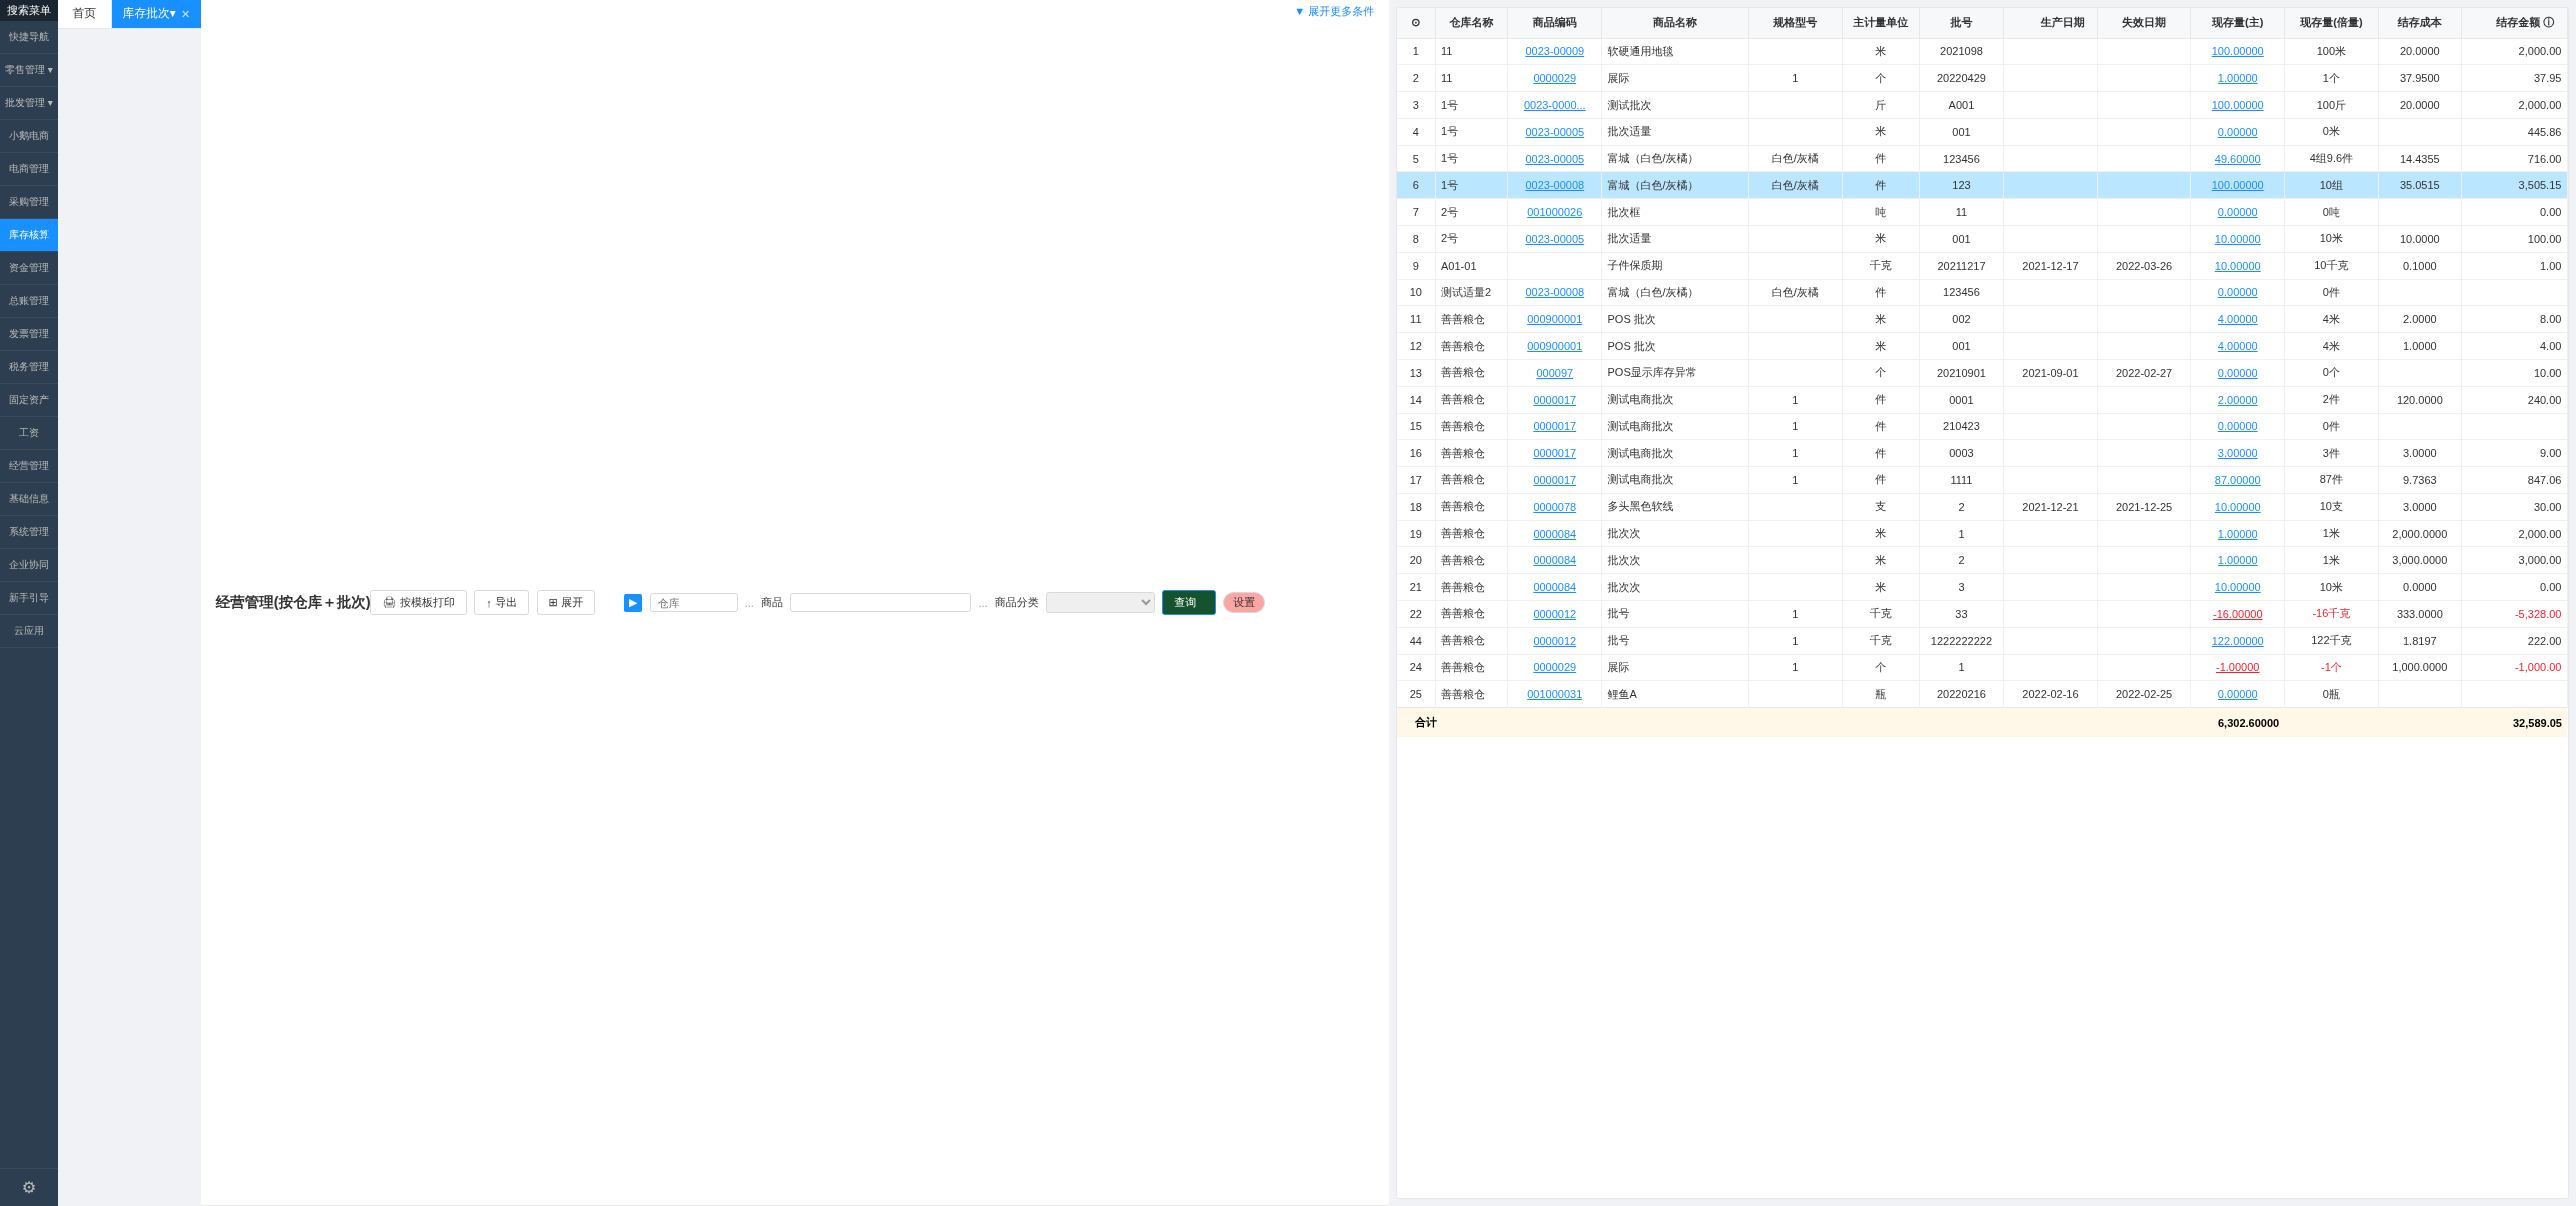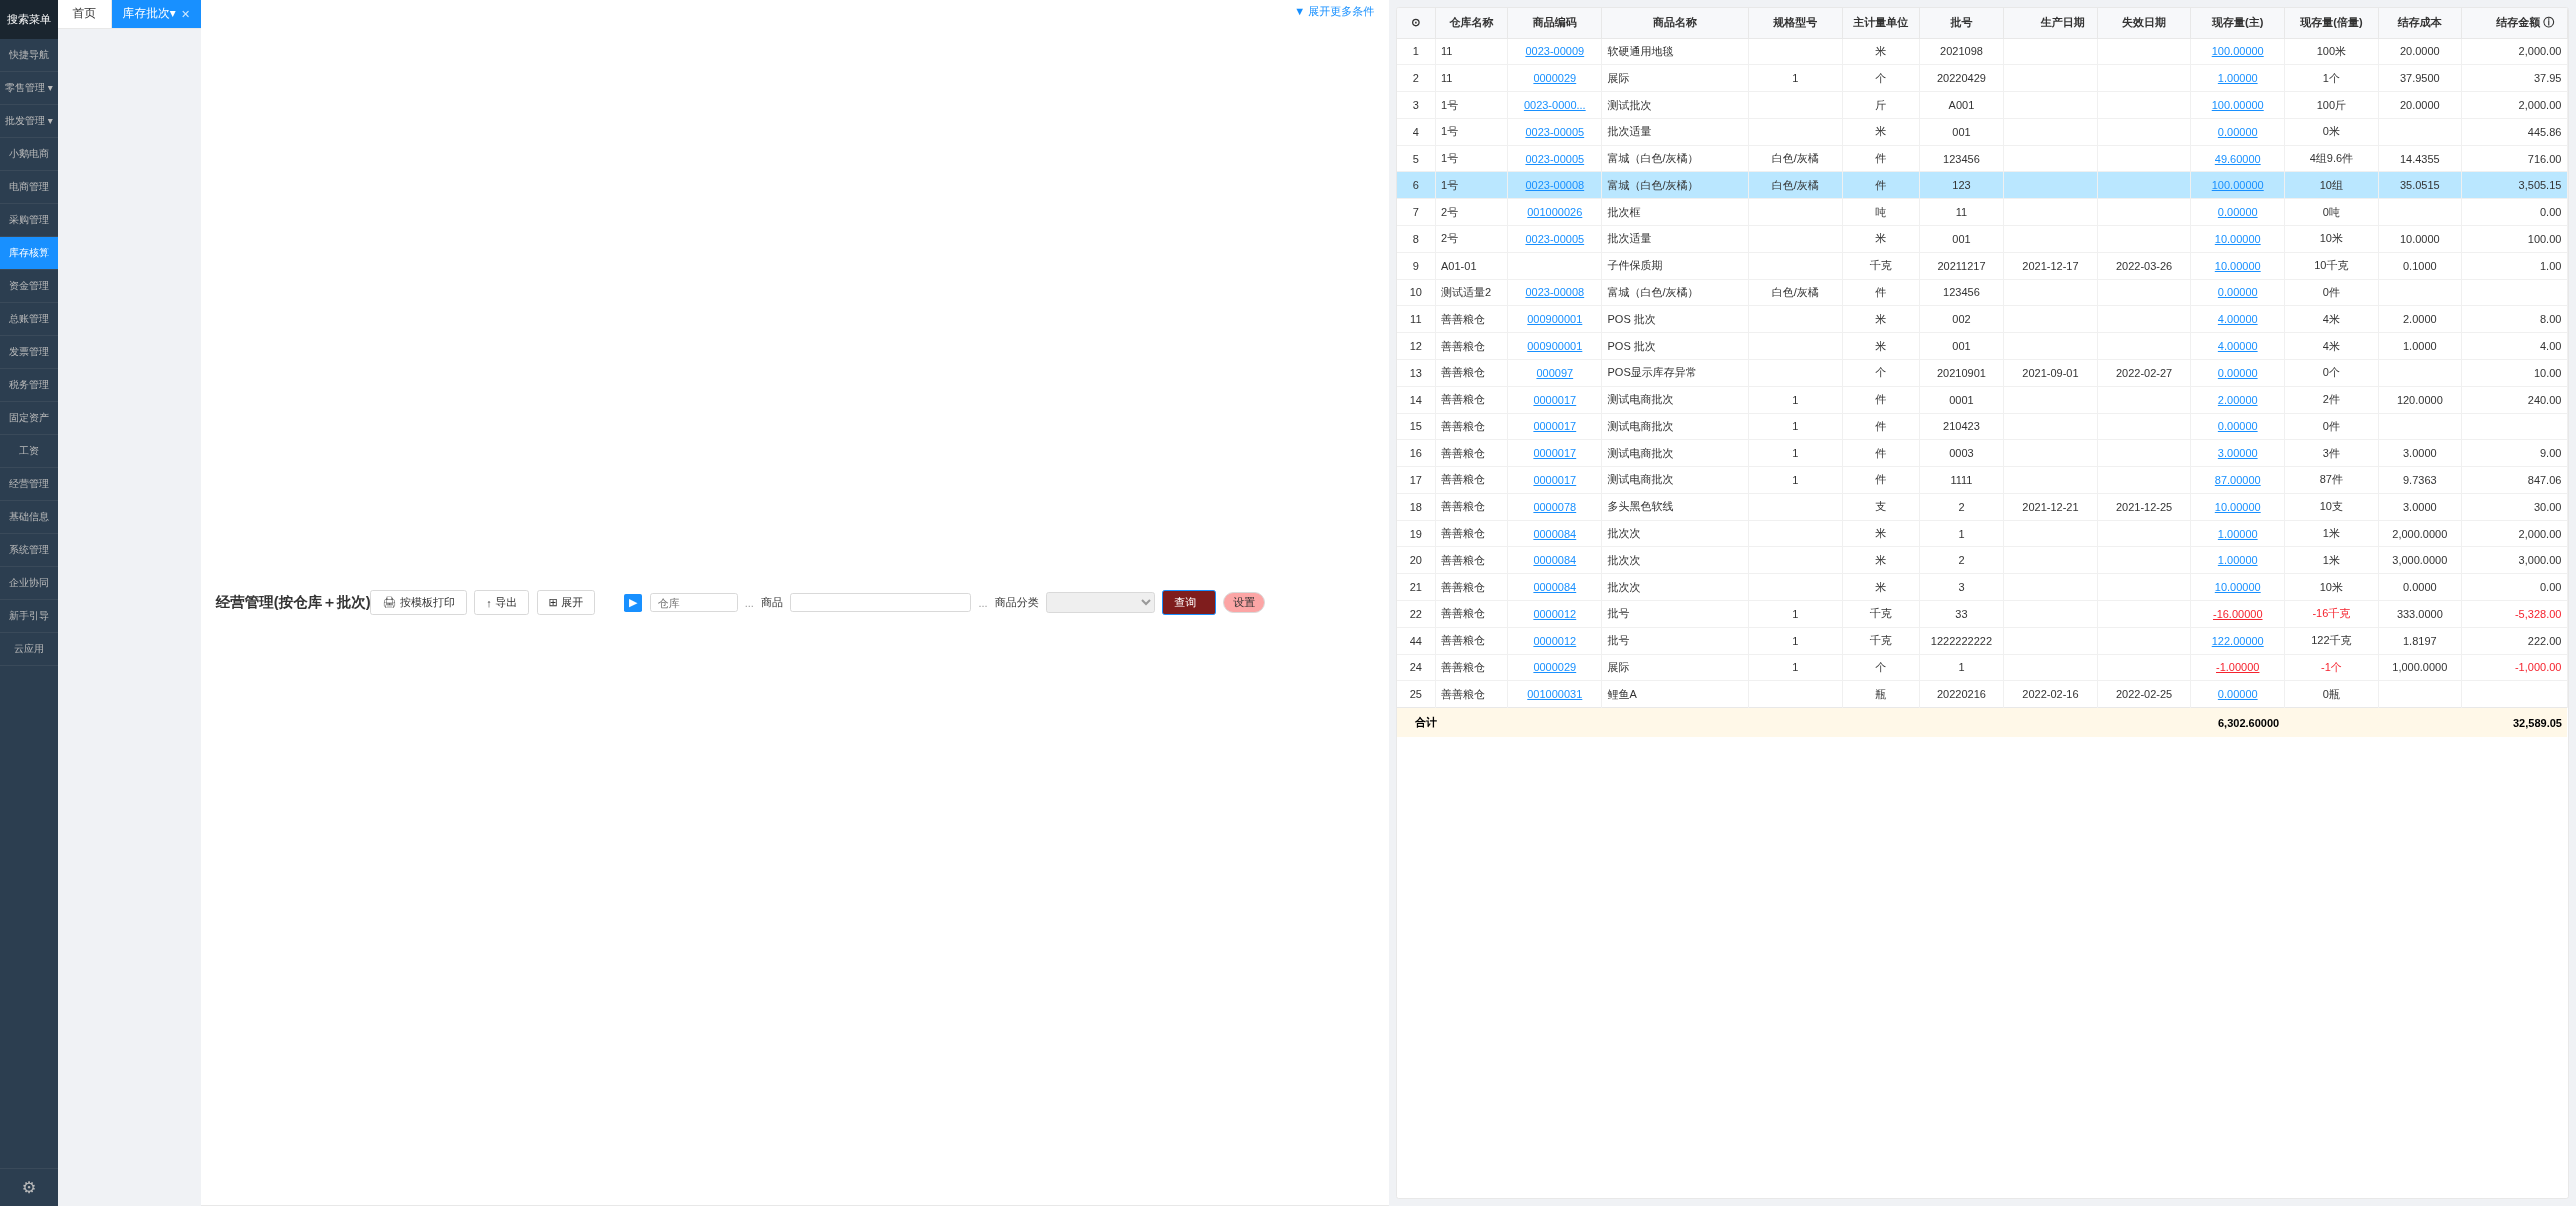--- a/index.html
+++ b/index.html
@@ -15,21 +15,21 @@
       align-items: center;
       padding-top: 0;
       flex-shrink: 0;
       height: 100vh;
     }
     .sidebar-search {
       width: 100%;
       background: #1a252f;
       color: #fff;
       text-align: center;
-      padding: 12px 0;
+      padding: 3px 0;
       font-size: 11px;
       cursor: pointer;
     }
     .sidebar-item {
       width: 100%;
       padding: 9px 3.6px;
       text-align: center;
       color: #bbb;
       font-size: 10px;
       cursor: pointer;
@@ -118,21 +118,21 @@
       border-radius: 2.7px;
       background: #fff;
       cursor: pointer;
       font-size: 11px;
       color: #333;
       display: flex;
       align-items: center;
       gap: 3.6px;
     }
     .btn-primary {
-      background: #7f1d1d;
+      background: #14532d;
       border-color: #1890ff;
       color: #fff;
     }
 
     
     .filter-bar {
       padding: 7.2px 14.5px;
       background: #fff;
       border-bottom: 0.9px solid #e8e8e8;
       display: flex;

